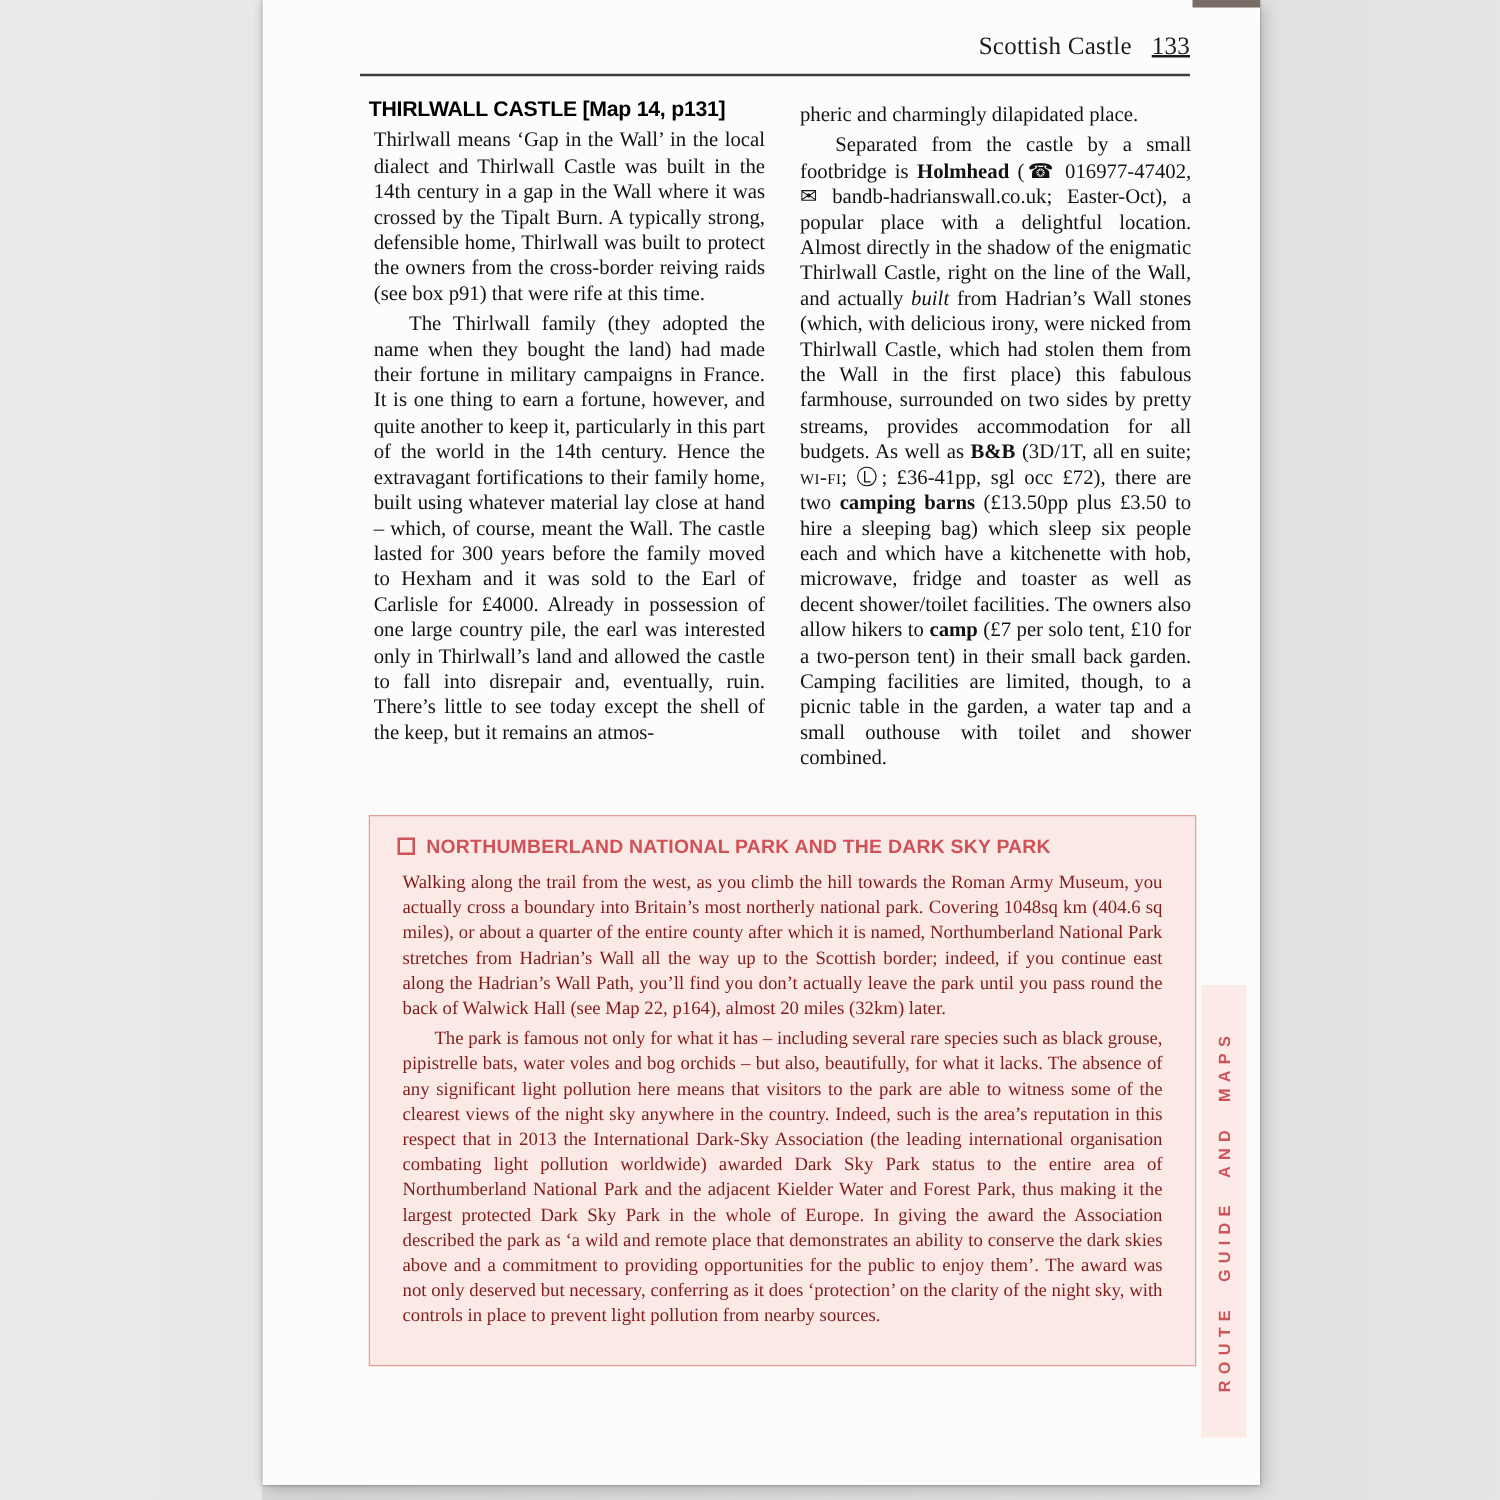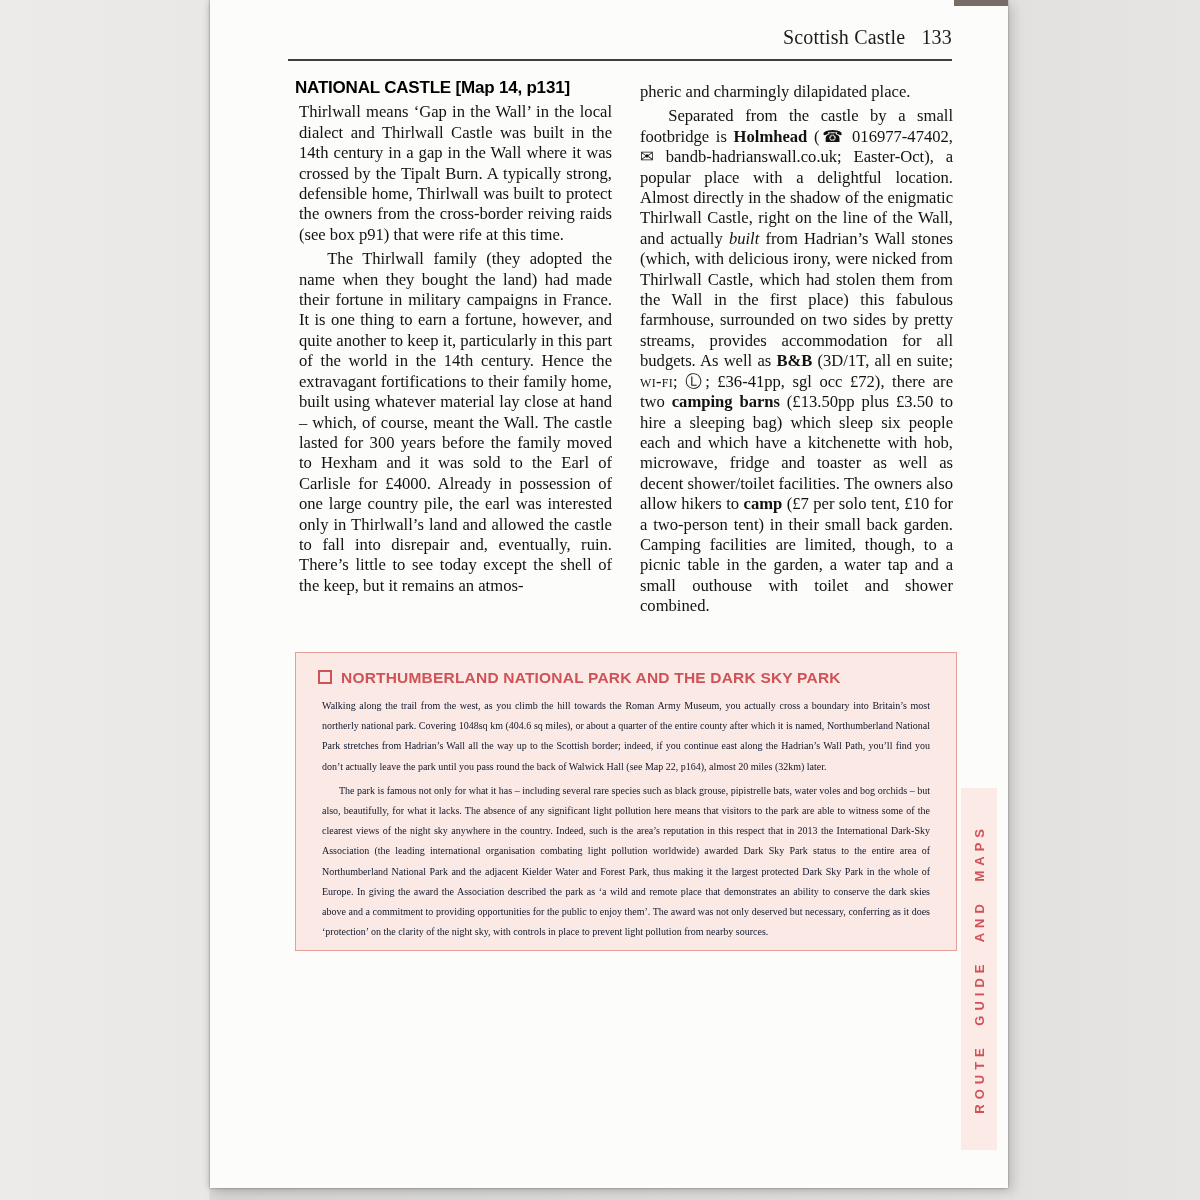--- a/index.html
+++ b/index.html
@@ -9,42 +9,42 @@
     font-family:"Liberation Serif", serif;
   }
   .page {
     position:absolute; left:210px; top:0; width:798px; height:1188px;
     background:#fcfcfa;
     box-shadow:0 0 2px rgba(0,0,0,.35), 4px 4px 12px rgba(0,0,0,.18), -2px 0 6px rgba(0,0,0,.10);
   }
   .corner-mark { position:absolute; top:0; right:0; width:54px; height:6px; background:#564741; opacity:.8; }
 
   .page-header { position:absolute; top:26px; right:56px; font-size:20px; color:#1c1c1c; letter-spacing:.2px; white-space:nowrap; }
-  .page-header .pgnum { margin-left:16px; }
+  .page-header .pgnum { margin-left:16px;text-decoration:underline; }
   .header-rule { position:absolute; top:59px; left:78px; width:664px; height:0; border-top:2px solid #3e3e3e; }
 
   .columns { position:absolute; left:85px; top:78px; width:662px; display:flex; gap:20px; }
   .col { width:321px; font-size:16.6px; line-height:20.4px; text-align:justify; color:#121212; }
   .col p, .box-body p { margin:4px; }
   p.indent { text-indent:1.7em; }
   .article-heading {
     font-family:"Liberation Sans", sans-serif; font-weight:bold; font-size:17px;
     letter-spacing:-0.2px; margin:0 0 3px 0; color:#000; white-space:nowrap;
   }
 
   .info-box {
     position:absolute; left:85px; top:652px; width:662px; box-sizing:border-box;
-    border:1px solid #e59f97; background:#fbe9e5; padding:16px 22px 4px;
+    border:1px solid #e59f97; background:#fbe9e5; padding:16px 22px 24px;
   }
   .box-title {
     font-family:"Liberation Sans", sans-serif; font-weight:bold; font-size:15.5px;
     letter-spacing:.2px; margin:0 0 9px 0; display:flex; align-items:center; gap:9px;
   }
   .box-square { width:10px; height:10px; border:2px solid #cf5258; flex:0 0 auto; margin-top:-2px; }
-  .box-body { font-size:10px; line-height:20.2px; text-align:justify; color:#0f172a;font-family:Liberation Serif, serif; }
+  .box-body { font-size:15px; line-height:20.2px; text-align:justify; color:#7f1d1d;font-family:Liberation Serif, serif; }
 
   .side-tab {
     position:absolute; left:961px; top:788px; width:36px; height:362px;
     display:flex; align-items:center; justify-content:center;
   }
   .side-tab span {
     writing-mode:vertical-rl; transform:rotate(180deg);
     font-family:"Liberation Sans", sans-serif; font-weight:bold; font-size:13px;
     letter-spacing:5px; word-spacing:9px; white-space:nowrap;
   }
@@ -60,21 +60,21 @@
 <div class="page">
   <div class="corner-mark"></div>
 
   <div class="page-header">
     <span>Scottish Castle</span><span class="pgnum">133</span>
   </div>
   <div class="header-rule"></div>
 
   <div class="columns">
     <div class="col">
-      <h2 class="article-heading">NATIONAL CASTLE  [Map 14, p131]</h2>
+      <h2 class="article-heading">THIRLWALL CASTLE  [Map 14, p131]</h2>
       <div>
           <p><span class="run-p">Thirlwall means ‘Gap in the Wall’ in the local dialect and Thirlwall Castle was built in the 14th century in a gap in the Wall where it was crossed by the Tipalt Burn. A typically strong, defensible home, Thirlwall was built to protect the owners from the cross-border reiving raids (see box p91) that were rife at this time.</span></p>
           <p class="indent"><span class="run-p">The Thirlwall family (they adopted the name when they bought the land) had made their fortune in military campaigns in France. It is one thing to earn a fortune, however, and quite another to keep it, particularly in this part of the world in the 14th century. Hence the extravagant fortifications to their family home, built using whatever material lay close at hand – which, of course, meant the Wall. The castle lasted for 300 years before the family moved to Hexham and it was sold to the Earl of Carlisle for £4000. Already in possession of one large country pile, the earl was interested only in Thirlwall’s land and allowed the castle to fall into disrepair and, eventually, ruin. There’s little to see today except the shell of the keep, but it remains an atmos-</span></p>
         </div>
     </div>
     <div class="col">
       <div>
           <p><span class="run-p">pheric and charmingly dilapidated place.</span></p>
           <p class="indent"><span class="run-p">Separated from the castle by a small footbridge is </span><span class="run-bi">Holmhead</span><span class="run-p"> (☎ 016977-47402, ✉ bandb-hadrianswall.co.uk; Easter-Oct), a popular place with a delightful location. Almost directly in the shadow of the enigmatic Thirlwall Castle, right on the line of the Wall, and actually </span><span class="run-i">built</span><span class="run-p"> from Hadrian’s Wall stones (which, with delicious irony, were nicked from Thirlwall Castle, which had stolen them from the Wall in the first place) this fabulous farmhouse, surrounded on two sides by pretty streams, provides accommodation for all budgets. As well as </span><span class="run-b">B&amp;B</span><span class="run-p"> (3D/1T, all en suite; </span><span class="run-sc">wi-fi</span><span class="run-p">; Ⓛ; £36-41pp, sgl occ £72), there are two </span><span class="run-b">camping barns</span><span class="run-p"> (£13.50pp plus £3.50 to hire a sleeping bag) which sleep six people each and which have a kitchenette with hob, microwave, fridge and toaster as well as decent shower/toilet facilities. The owners also allow hikers to </span><span class="run-b">camp</span><span class="run-p"> (£7 per solo tent, £10 for a two-person tent) in their small back garden. Camping facilities are limited, though, to a picnic table in the garden, a water tap and a small outhouse with toilet and shower combined.</span></p>
         </div>

